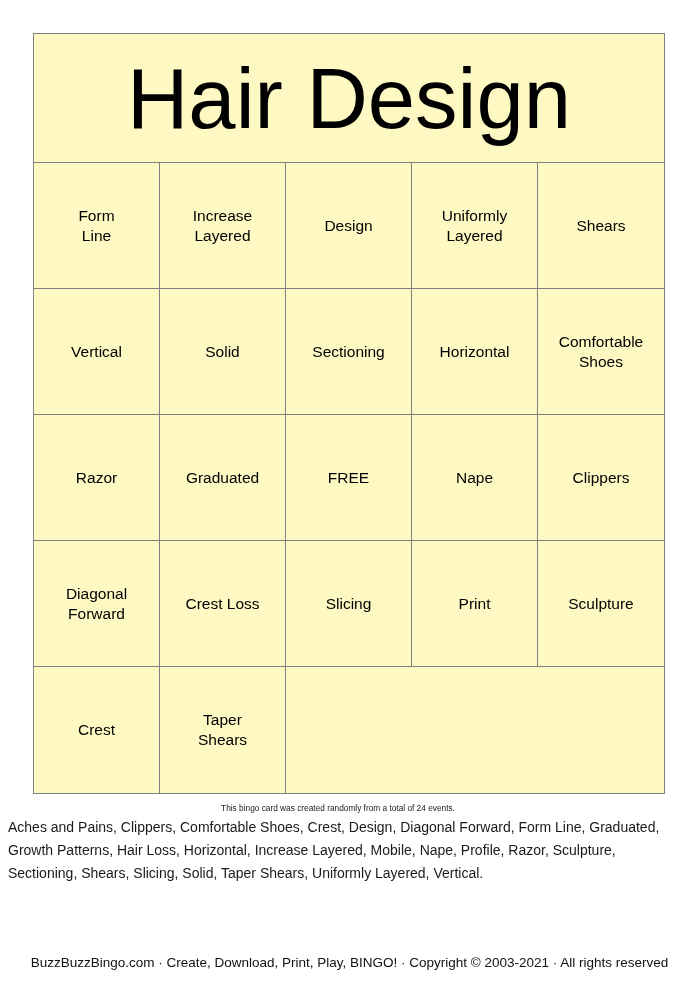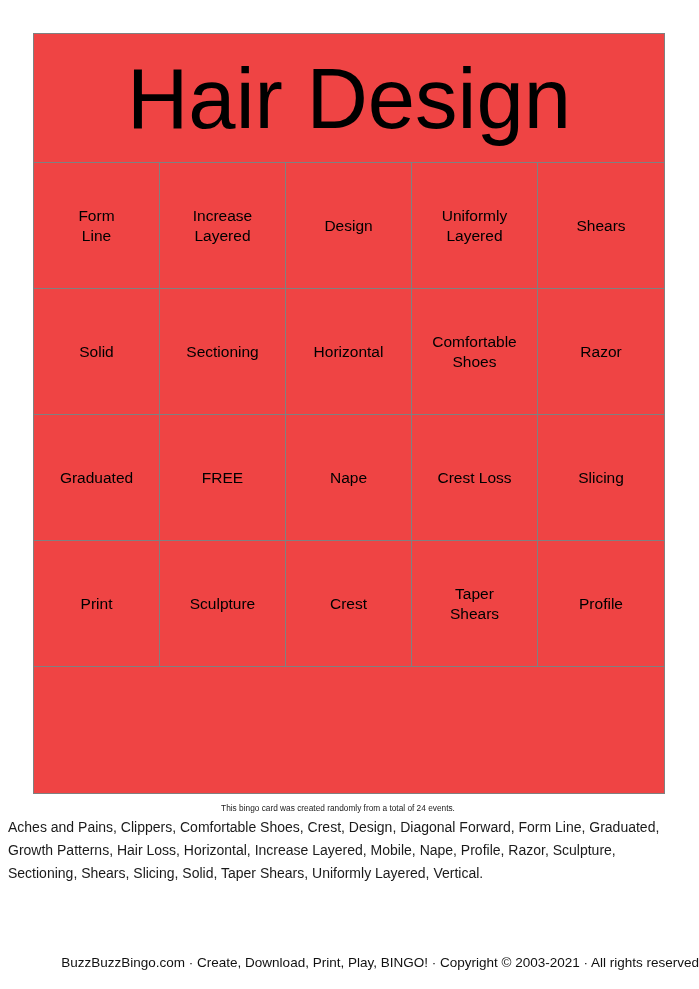--- a/index.html
+++ b/index.html
@@ -24,21 +24,21 @@
   }
 
   
   .card {
     position: absolute;
     left: 33px;
     top: 33px;
     width: 632px;
     border: 1px solid #808080;
     box-sizing: border-box;
-    background: #ef4444;
+    background: #fef9c3;
   }
 
   .card-title {
     height: 129px;
     display: flex;
     align-items: center;
     justify-content: center;
     border-bottom: 1px solid #808080;
     box-sizing: border-box;
   }
@@ -101,21 +101,21 @@
     color: #1a1a1a;
     font-weight: 400;
   }
 
   
   .footer {
     position: absolute;
     left: 0;
     top: 955px;
     width: 699px;
-    text-align: right;
+    text-align: center;
   }
   .footer-text {
     font-size: 13.5px;
     line-height: 1.2;
     color: #111111;
     font-weight: 400;
     white-space: nowrap;
   }
 </style>
 </head>
@@ -144,20 +144,23 @@
         </div>
       <div class="cell">
           <span class="cell-text">Uniformly
 Layered</span>
         </div>
       <div class="cell">
           <span class="cell-text">Shears</span>
         </div>
 
       <div class="cell">
+          <span class="cell-text">Vertical</span>
+        </div>
+      <div class="cell">
           <span class="cell-text">Solid</span>
         </div>
       <div class="cell">
           <span class="cell-text">Sectioning</span>
         </div>
       <div class="cell">
           <span class="cell-text">Horizontal</span>
         </div>
       <div class="cell">
           <span class="cell-text">Comfortable
@@ -169,43 +172,47 @@
         </div>
       <div class="cell">
           <span class="cell-text">Graduated</span>
         </div>
       <div class="cell">
           <span class="cell-text">FREE</span>
         </div>
       <div class="cell">
           <span class="cell-text">Nape</span>
         </div>
-
+      <div class="cell">
+          <span class="cell-text">Clippers</span>
+        </div>
+
+      <div class="cell">
+          <span class="cell-text">Diagonal
+Forward</span>
+        </div>
       <div class="cell">
           <span class="cell-text">Crest Loss</span>
         </div>
       <div class="cell">
           <span class="cell-text">Slicing</span>
         </div>
       <div class="cell">
           <span class="cell-text">Print</span>
         </div>
 
       <div class="cell">
           <span class="cell-text">Sculpture</span>
         </div>
       <div class="cell">
           <span class="cell-text">Crest</span>
         </div>
       <div class="cell">
           <span class="cell-text">Taper
 Shears</span>
-        </div>
-      <div class="cell">
-          <span class="cell-text">Profile</span>
         </div>
 
     </div>
   </div>
 
   <div class="notes">
     <div class="notes-line">This bingo card was created randomly from a total of 24 events.</div>
     <div class="notes-words">Aches and Pains, Clippers, Comfortable Shoes, Crest, Design, Diagonal Forward, Form Line, Graduated, Growth Patterns, Hair Loss, Horizontal, Increase Layered, Mobile, Nape, Profile, Razor, Sculpture, Sectioning, Shears, Slicing, Solid, Taper Shears, Uniformly Layered, Vertical.</div>
   </div>
 

